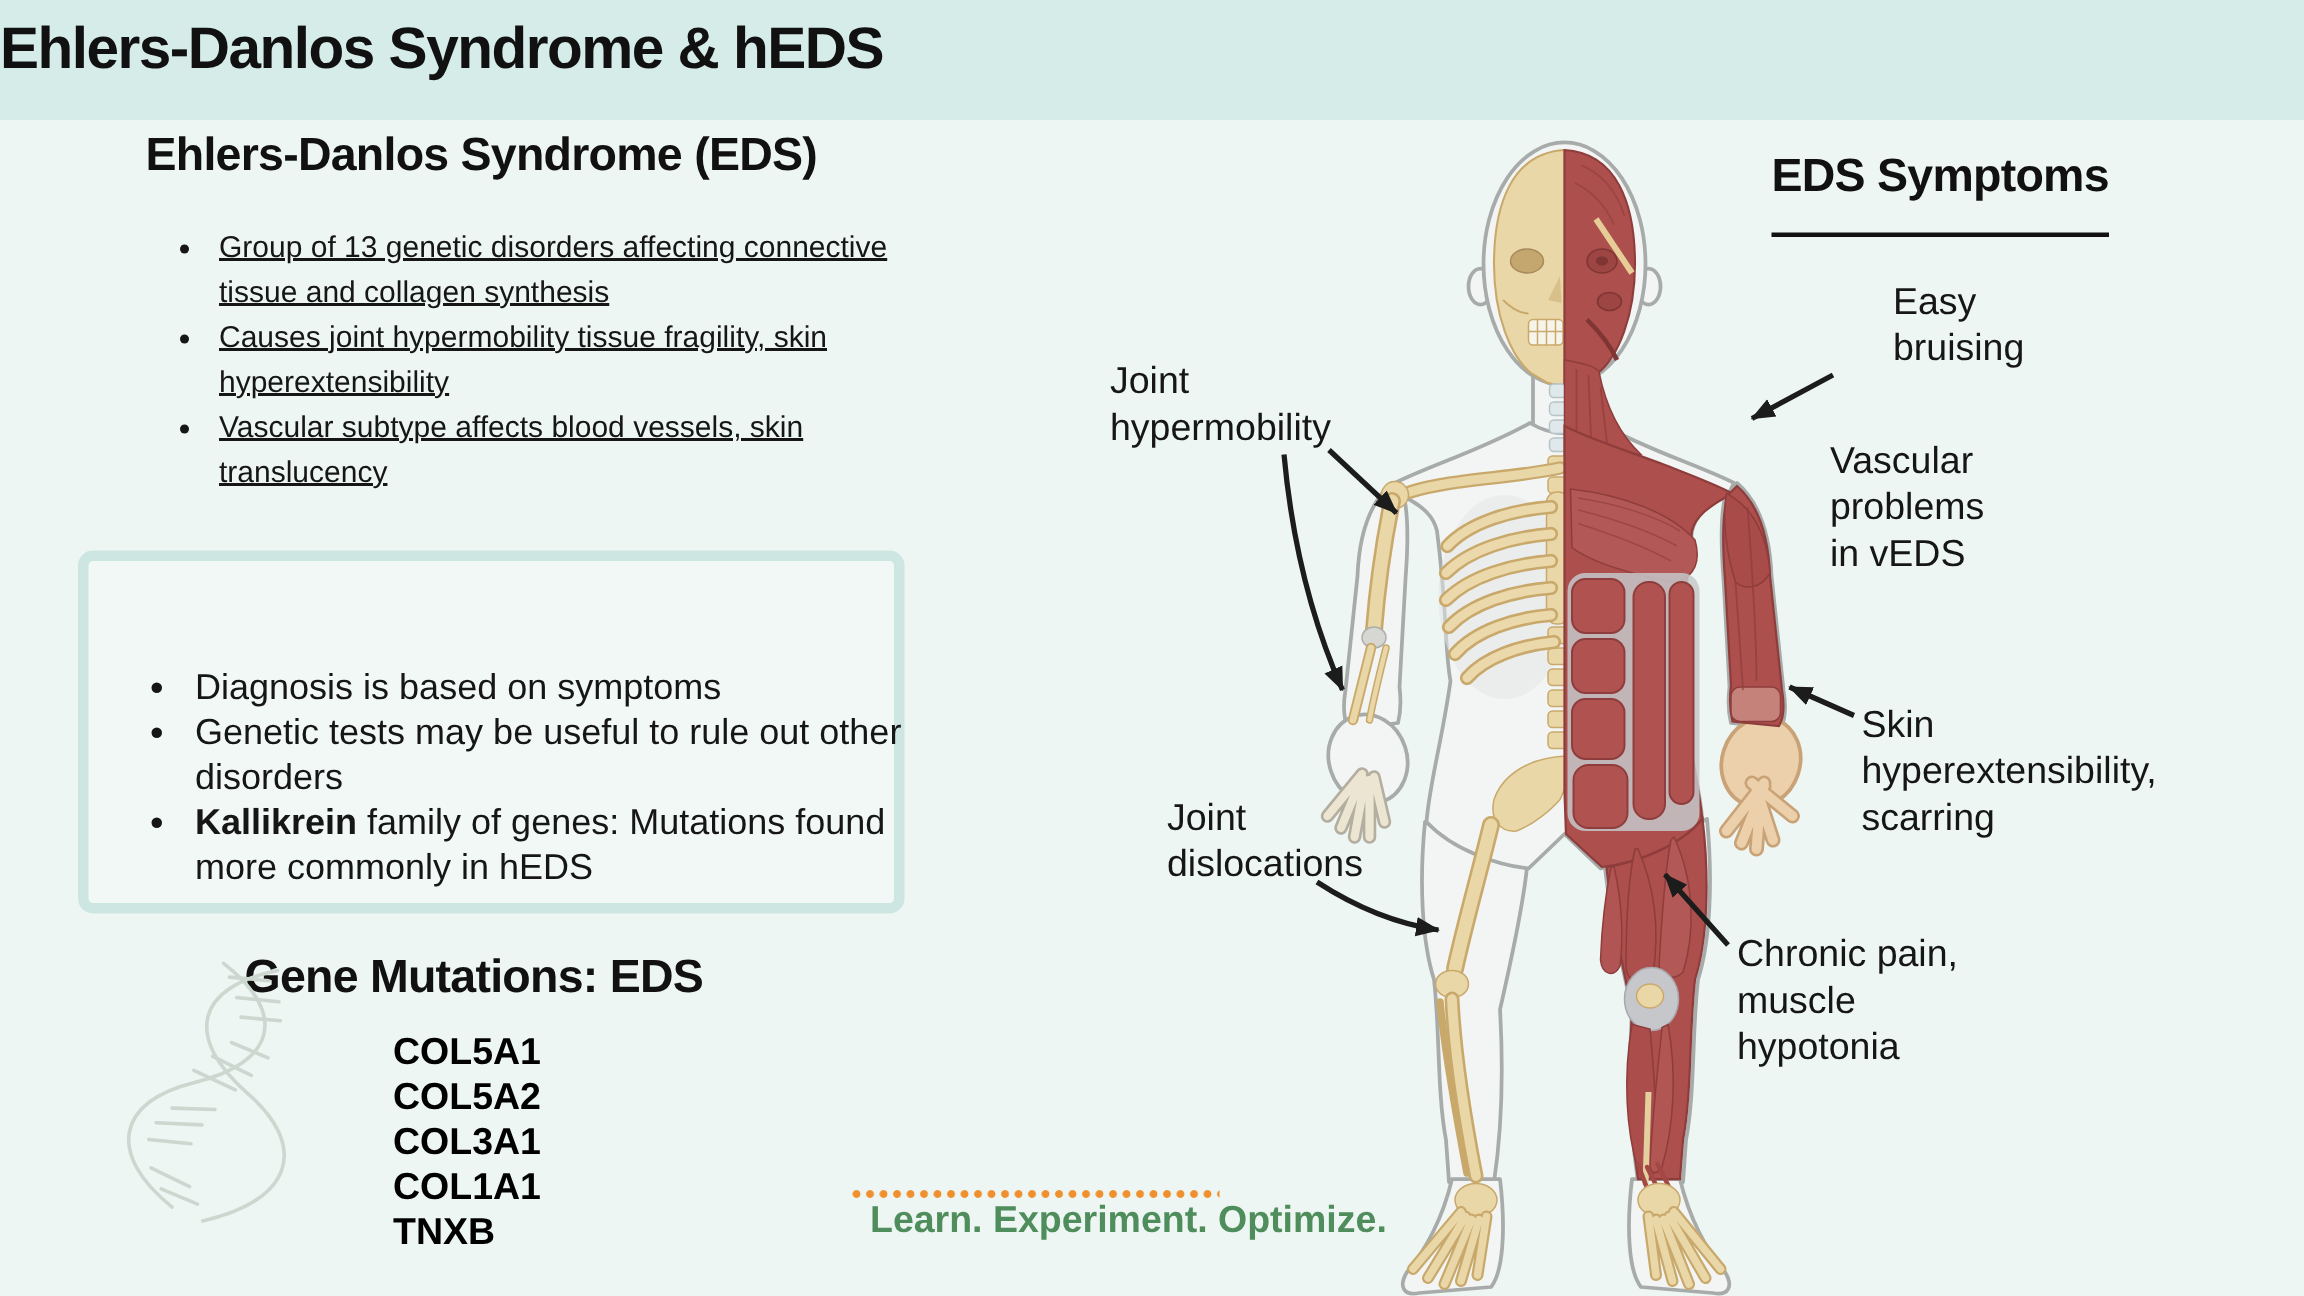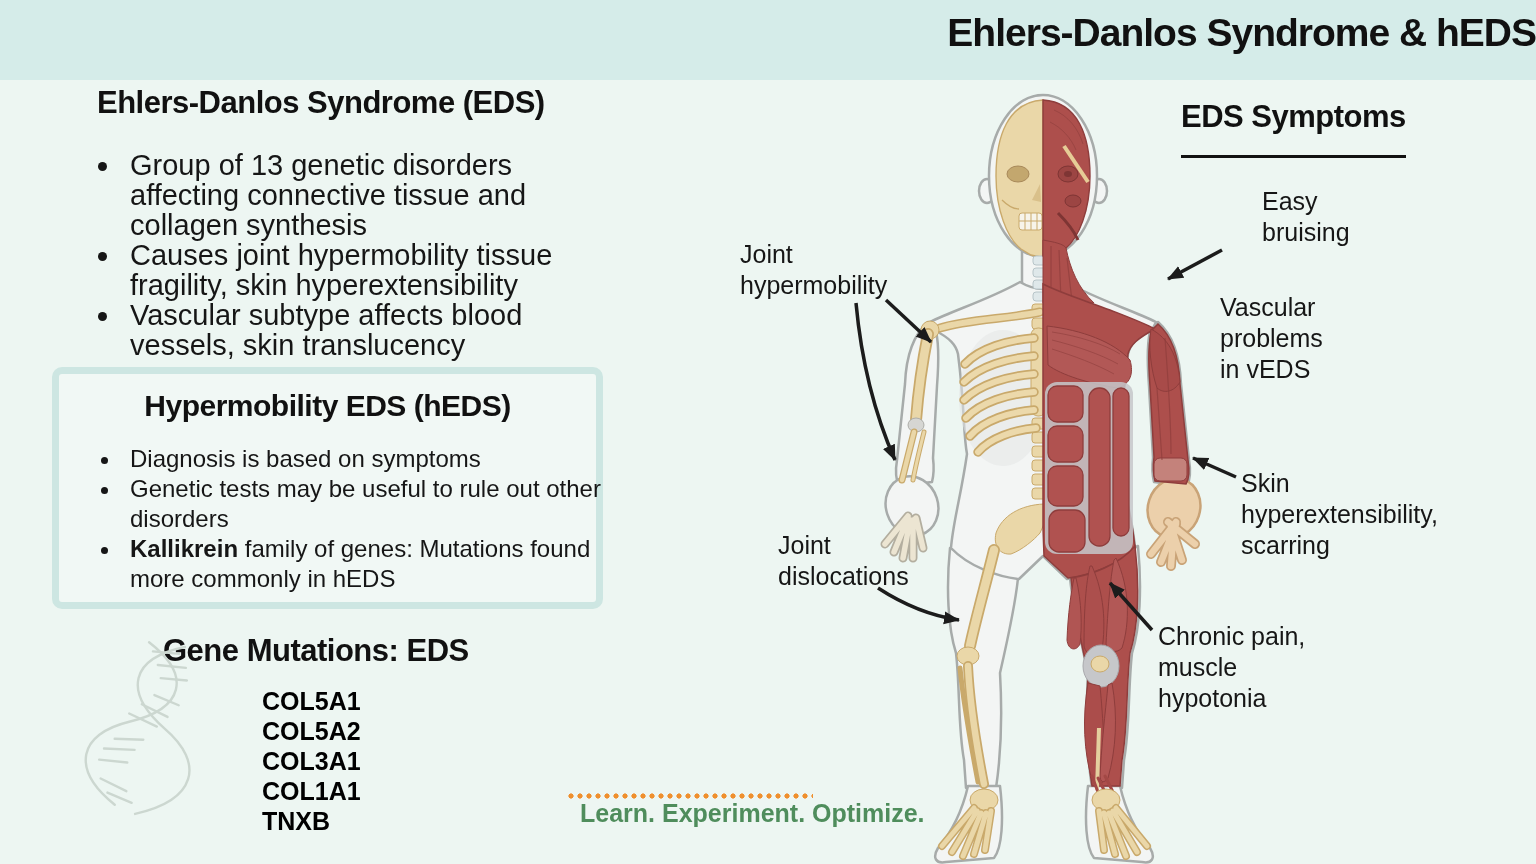--- a/index.html
+++ b/index.html
@@ -1,28 +1,28 @@
 <!DOCTYPE html>
 <html><head>
 <meta charset="utf-8">
 <style>
   html,body{margin:0;padding:0;}
   body{font-family:"Liberation Sans","DejaVu Sans",sans-serif;background:#ffffff;}
   #canvas{position:relative;width:1536px;height:864px;background:#edf6f2;overflow:hidden;}
   .abs{position:absolute;}
   
   .header{left:0;top:0;width:1536px;height:80px;background:#d5ece9;}
-  .title{left:0;top:11px;width:1536px;text-align:right;font-size:39px;font-weight:700;
+  .title{left:0;top:11px;width:1536px;text-align:left;font-size:39px;font-weight:700;
          letter-spacing:-1px;color:#111;}
   
   .h2{font-weight:700;color:#111;letter-spacing:-0.5px;}
   .eds-heading{left:97px;top:85px;font-size:31px;}
   ul.bullets{margin:0;padding:0 0 0 34px;color:#161616;}
   ul.bullets li{padding-left:8px;margin:0;}
-  .eds-bullets{left:88px;top:150px;width:505px;font-size:29px;line-height:30px;}
+  .eds-bullets{left:104px;top:150px;width:505px;font-size:20px;line-height:30px;text-decoration:underline;}
   .heds-box{left:52px;top:367px;width:537px;height:228px;background:#f1f8f5;
             border:7px solid #cde6e2;border-radius:10px;}
   .heds-heading{left:52px;top:389px;width:551px;text-align:center;font-size:30px;}
   .heds-bullets{left:88px;top:444px;width:490px;font-size:24px;line-height:30px;}
   .genes-heading{left:163px;top:633px;font-size:31px;}
   .genes-list{left:262px;top:686px;font-size:25px;line-height:30px;font-weight:700;color:#000000;}
   
   .logo-name{left:544px;top:755px;font-size:34px;font-weight:700;color:#77787b;letter-spacing:0.5px;}
   .logo-dots{left:567px;top:792px;width:246px;height:8px;
      background-image:radial-gradient(circle at 4px 4px,#ef8f2d 2.3px,rgba(0,0,0,0) 2.9px);
@@ -49,21 +49,20 @@
   <div class="abs title">Ehlers-Danlos Syndrome &amp; hEDS</div>
 
   <div class="abs h2 eds-heading">Ehlers-Danlos Syndrome (EDS)</div>
   <ul class="abs bullets eds-bullets">
     <li>Group of 13 genetic disorders affecting connective tissue and collagen synthesis</li>
     <li>Causes joint hypermobility tissue fragility, skin hyperextensibility</li>
     <li>Vascular subtype affects blood vessels, skin translucency</li>
   </ul>
 
   <div class="abs heds-box"></div>
-  <div class="abs h2 heds-heading">Hypermobility EDS (hEDS)</div>
   <ul class="abs bullets heds-bullets">
     <li>Diagnosis is based on symptoms</li>
     <li>Genetic tests may be useful to rule out other disorders</li>
     <li><b>Kallikrein</b><span> family of genes: Mutations found more commonly in hEDS</span></li>
   </ul>
 
   <div class="abs h2 genes-heading">Gene Mutations: EDS</div>
   <div class="abs genes-list">
     <div>COL5A1</div>
     <div>COL5A2</div>

